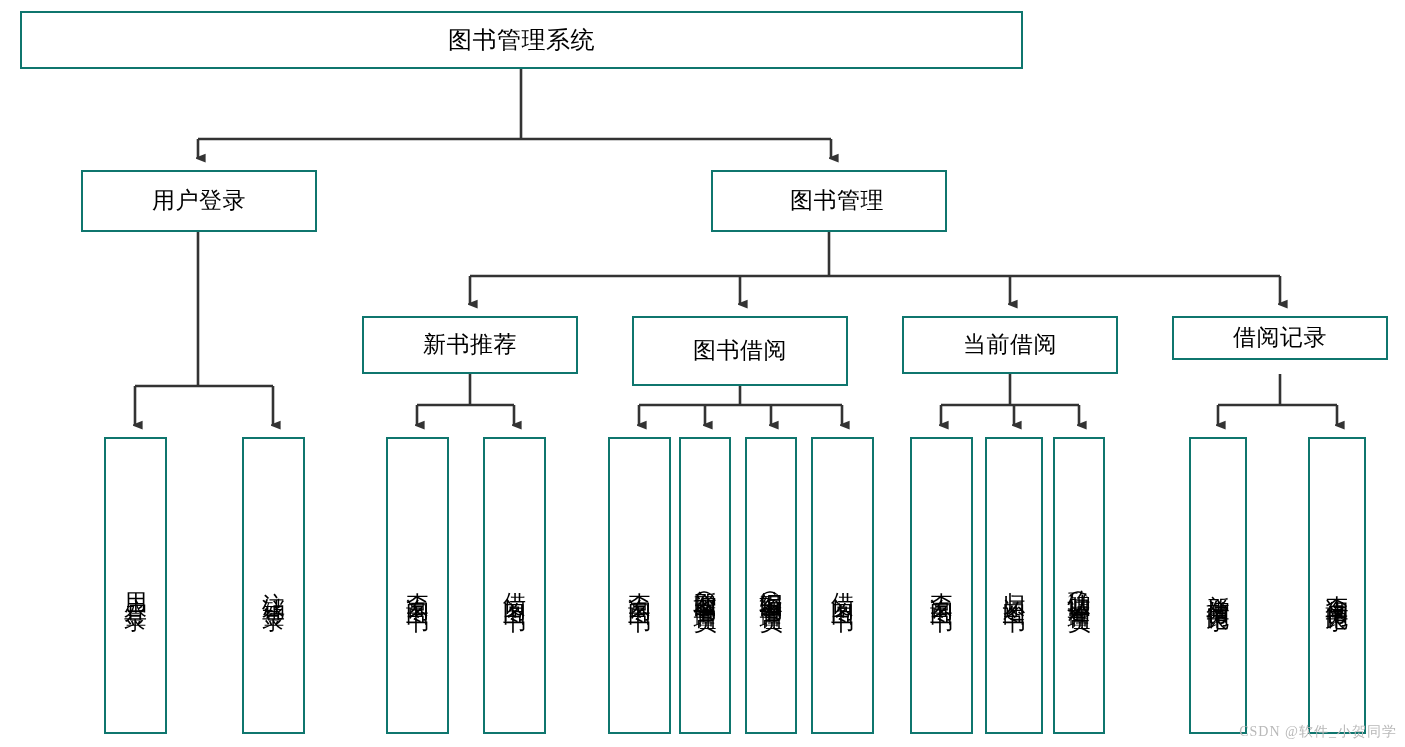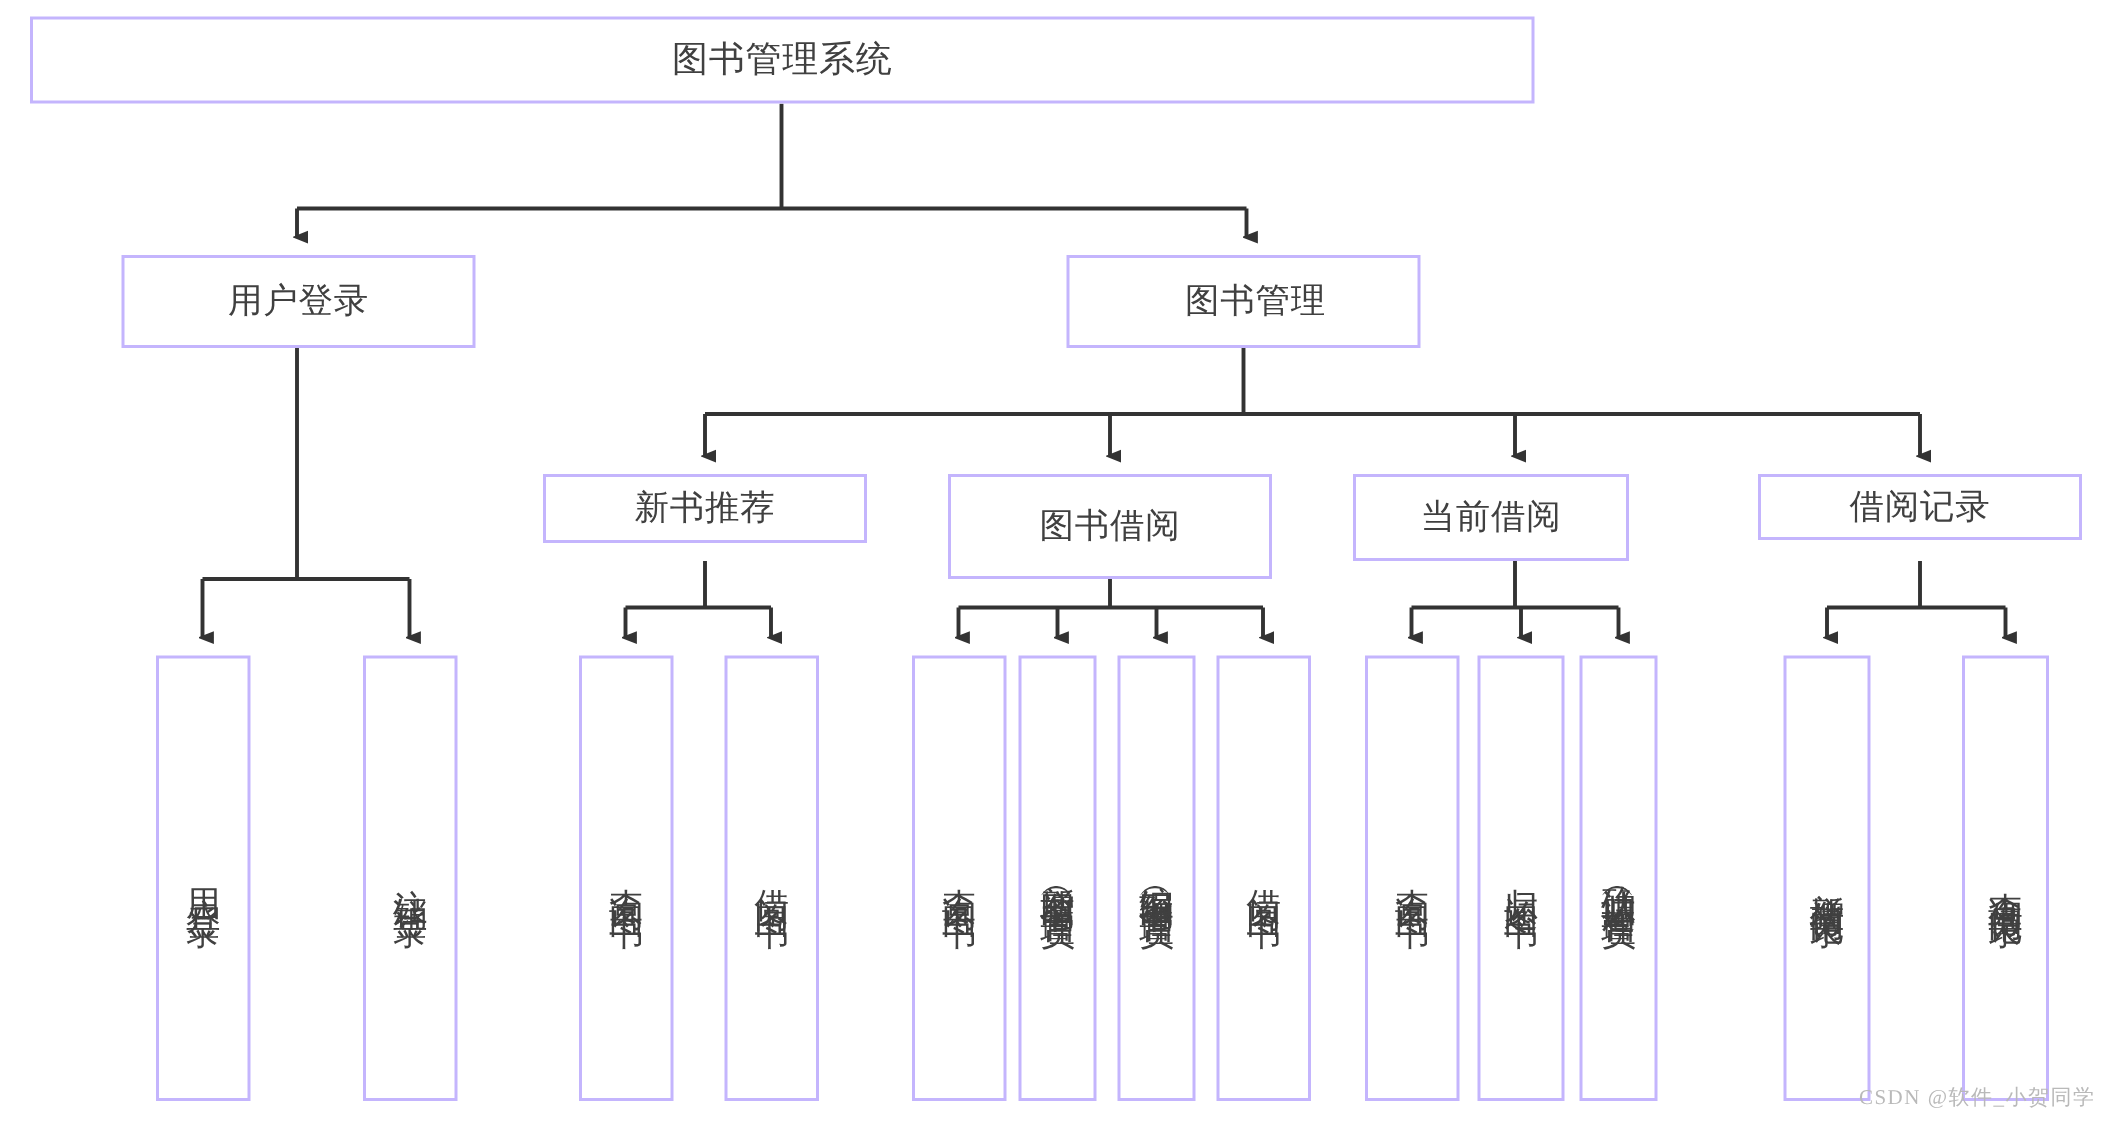--- a/index.html
+++ b/index.html
@@ -23,25 +23,25 @@
     left: 0;
     top: 0;
     width: 1405px;
     height: 747px;
     pointer-events: none;
   }
   .node {
     position: absolute;
     box-sizing: border-box;
     background: #ffffff;
-    border: 2px solid #c4b5fd;
+    border: 2px solid #0f766e;
     display: flex;
     align-items: center;
     justify-content: center;
-    color: #404040;
+    color: #000000;
   }
   .node .label {
     text-align: center;
     line-height: 1.18;
     white-space: nowrap;
   }
   
   .node.horiz .label {
     font-size: 23px;
     letter-spacing: 0.5px;
@@ -138,27 +138,27 @@
     <span class="label">图书管理系统</span>
   </div>
 
   <div class="node horiz" style="left:81px; top:170px; width:236px; height:62px;">
     <span class="label">用户登录</span>
   </div>
   <div class="node horiz" style="left:711px; top:170px; width:236px; height:62px;padding-left:16px;">
     <span class="label">图书管理</span>
   </div>
 
-  <div class="node horiz" style="left:362px; top:316px; width:216px; height:46px;">
+  <div class="node horiz" style="left:362px; top:316px; width:216px; height:58px;">
     <span class="label">新书推荐</span>
   </div>
   <div class="node horiz" style="left:632px; top:316px; width:216px; height:70px;">
     <span class="label">图书借阅</span>
   </div>
-  <div class="node horiz" style="left:902px; top:316px; width:184px; height:58px;">
+  <div class="node horiz" style="left:902px; top:316px; width:216px; height:58px;">
     <span class="label">当前借阅</span>
   </div>
   <div class="node horiz" style="left:1172px; top:316px; width:216px; height:44px;">
     <span class="label">借阅记录</span>
   </div>
 
   <div class="node vert" style="left:104px; top:437px; width:63px; height:297px;">
     <span class="label">用户登录</span>
   </div>
   <div class="node vert" style="left:242px; top:437px; width:63px; height:297px;">

